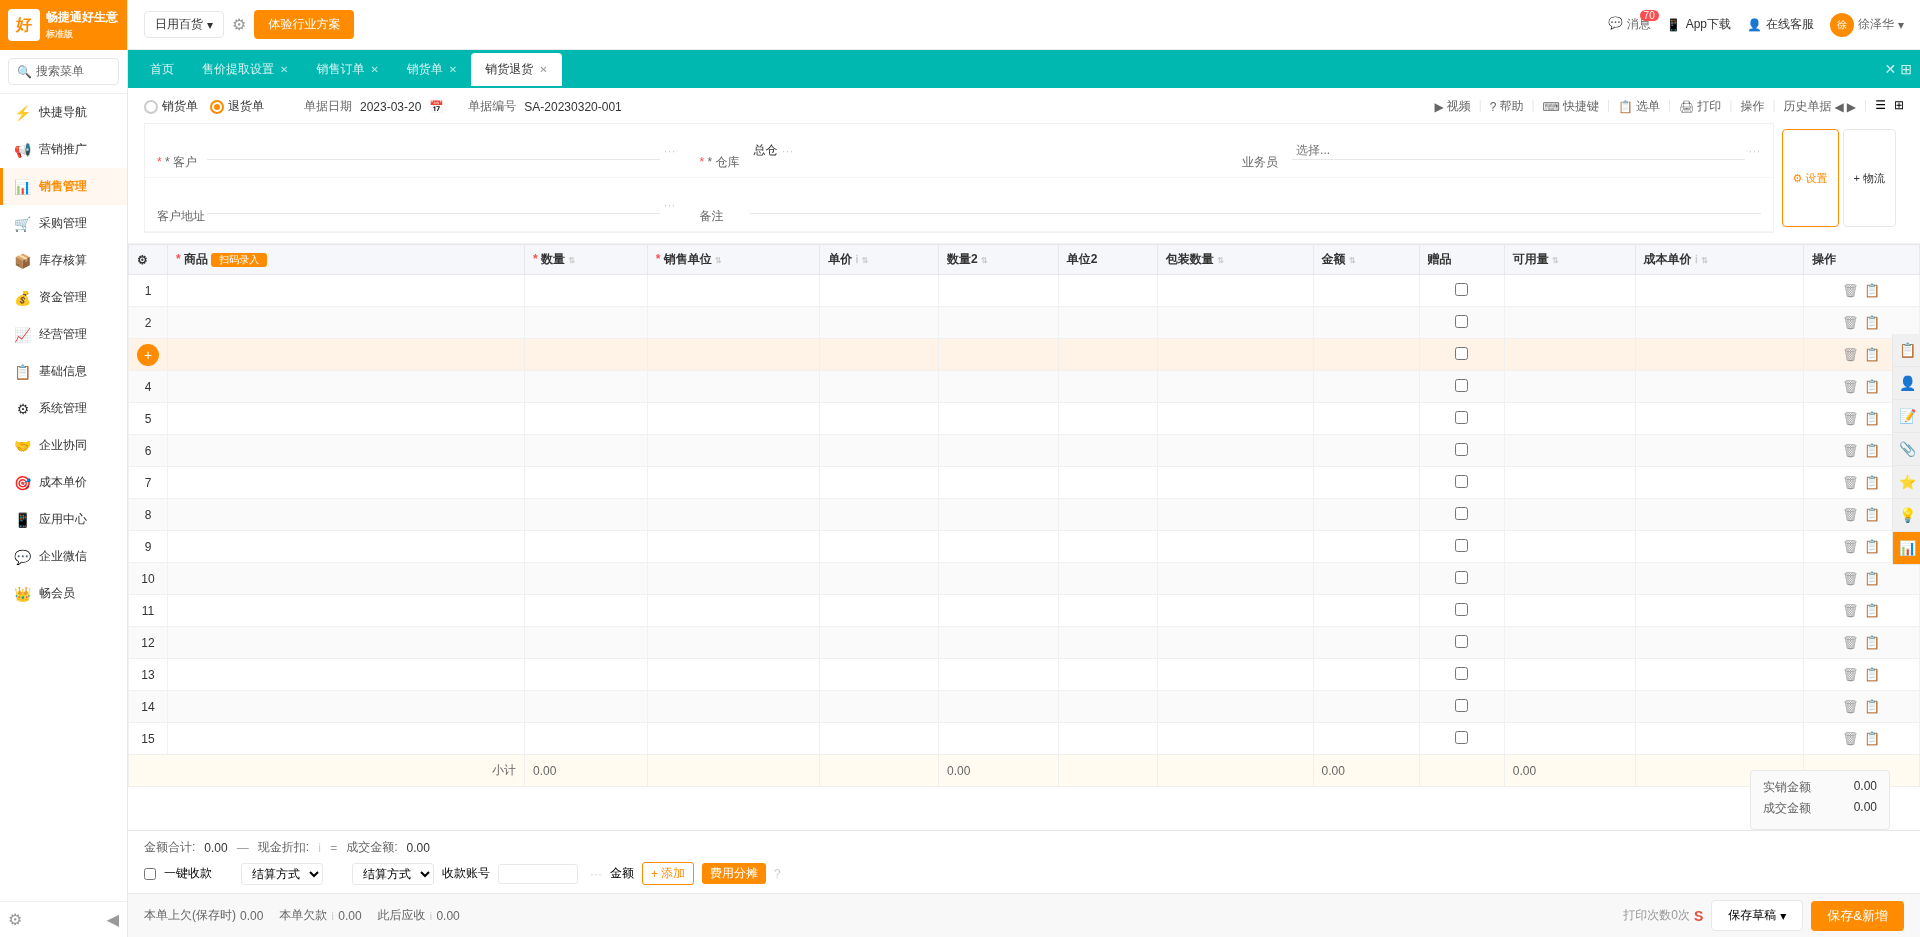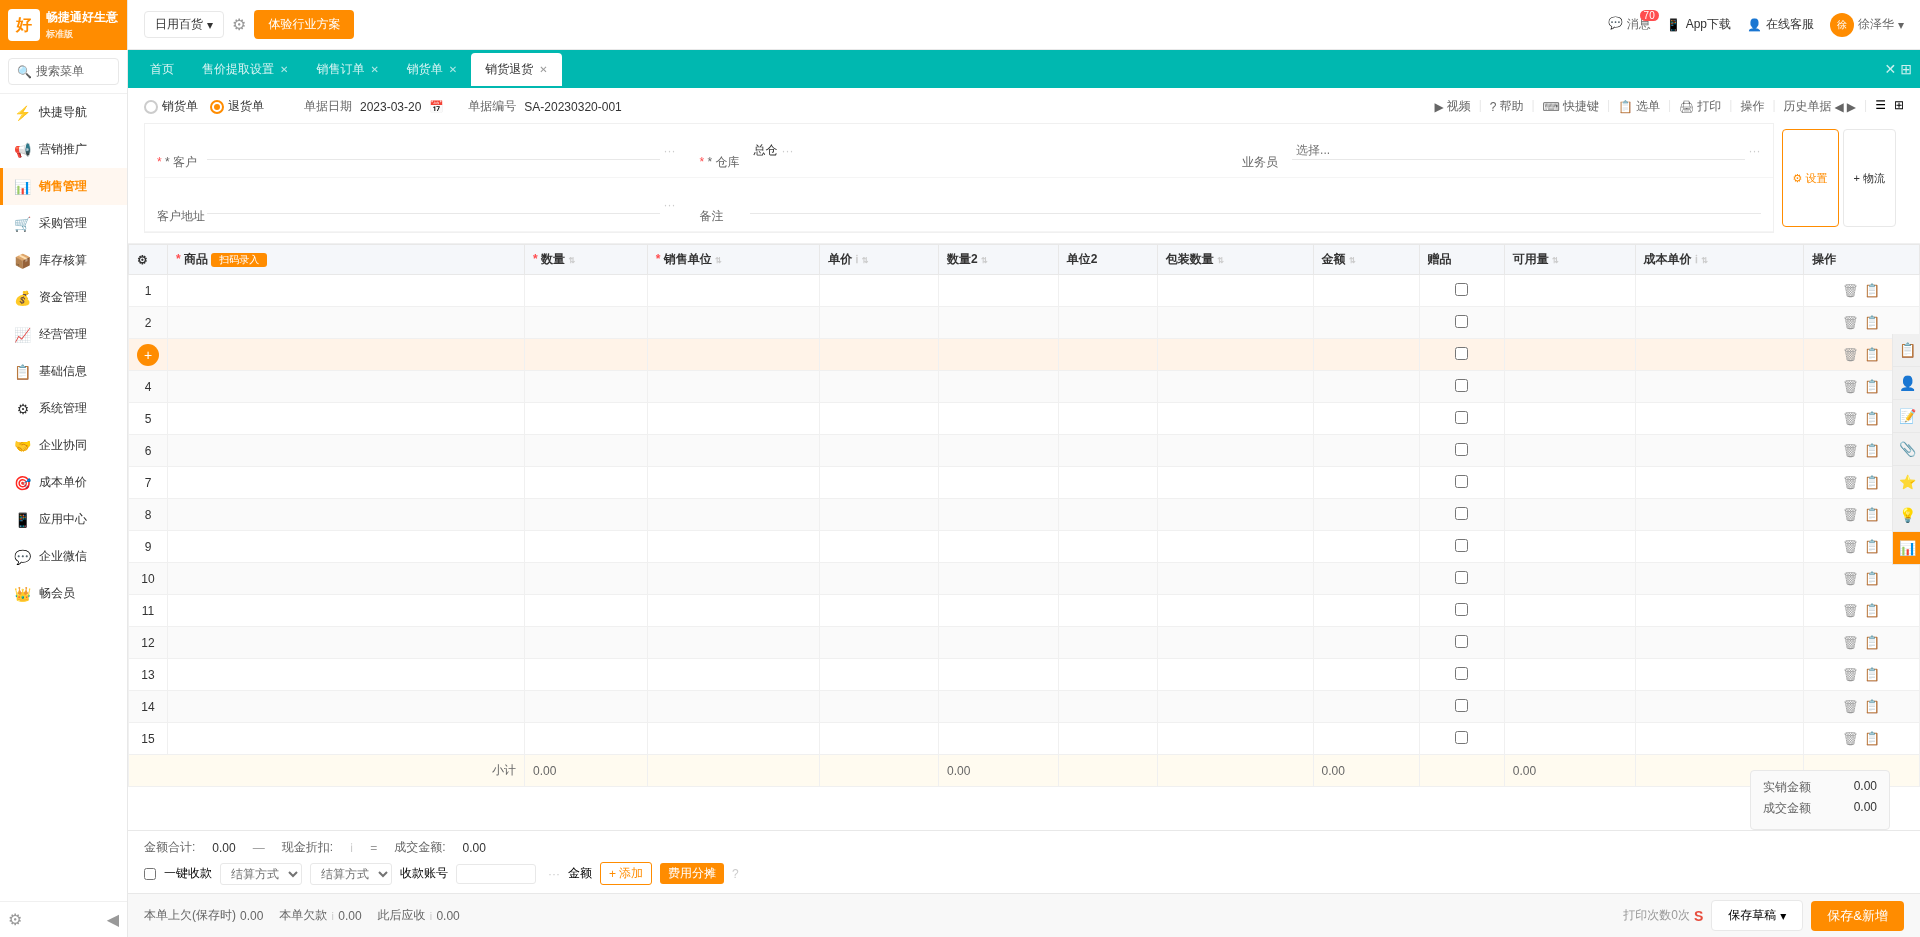--- a/index.html
+++ b/index.html
@@ -88,31 +88,31 @@
     .action-icon { cursor: pointer; color: #999; font-size: 13px; }
     .add-row-btn { width: 22px; height: 22px; background: #ff8c00; border-radius: 50%; display: flex; align-items: center; justify-content: center; color: #fff; cursor: pointer; font-size: 14px; border: none; }
 
     
     .table-footer { background: #1d4ed8; margin-left: 45px; }
     .table-footer td { background: #fffbf0 !important; font-weight: 500; color: #666; }
     .subtotal-label { text-align: right; padding-right: 8px; }
 
     
     .bottom-area { border-top: 1px solid #e8e8e8; padding: 8px 16px; background: #fff; }
-    .bottom-row1 { display: flex; align-items: center; gap: 17px; margin-bottom: 6px; }
+    .bottom-row1 { display: flex; align-items: center; gap: 9px; margin-bottom: 6px; }
     .amount-label { color: #666; }
     .amount-value { color: #333; font-weight: 500; }
     .minus-icon { color: #999; }
     .equals-icon { color: #999; }
     .cash-label { color: #666; }
     .deal-label { color: #666; }
     .deal-value { color: #333; font-weight: 500; }
     .bottom-row2 { display: flex; align-items: center; gap: 8px; }
     .checkbox-sm { width: 12px; height: 12px; }
-    .bottom-select { border: 1px solid #e8e8e8; border-radius: 3px; padding: 2px 6px; background: #fff; color: #737373; cursor: pointer; }
+    .bottom-select { border: 1px solid #e8e8e8; border-radius: 3px; padding: 2px 6px; background: #fff; color: #000000; cursor: pointer; margin-left: 21px; }
     .bottom-input { border: 1px solid #e8e8e8; border-radius: 3px; padding: 2px 6px; width: 80px; }
     .add-btn { background: none; border: 1px solid #ff8c00; color: #ff8c00; border-radius: 3px; padding: 2px 8px; cursor: pointer; display: flex; align-items: center; gap: 3px; }
     .fee-btn { background: #ff8c00; color: #fff; border: none; border-radius: 3px; padding: 2px 8px; cursor: pointer; }
     .question-icon { color: #ccc; cursor: pointer; }
 
     .status-bar { background: #f8f8f8; border-top: 1px solid #e8e8e8; padding: 6px 16px; display: flex; align-items: center; justify-content: space-between; }
     .status-items { display: flex; gap: 16px; color: #666; }
     .status-item { display: flex; align-items: center; gap: 4px; }
     .save-bar { display: flex; align-items: center; gap: 8px; }
     .save-draft-btn { border: 1px solid #e8e8e8; background: #fff; border-radius: 4px; padding: 6px 16px; cursor: pointer; display: flex; align-items: center; gap: 4px; }

